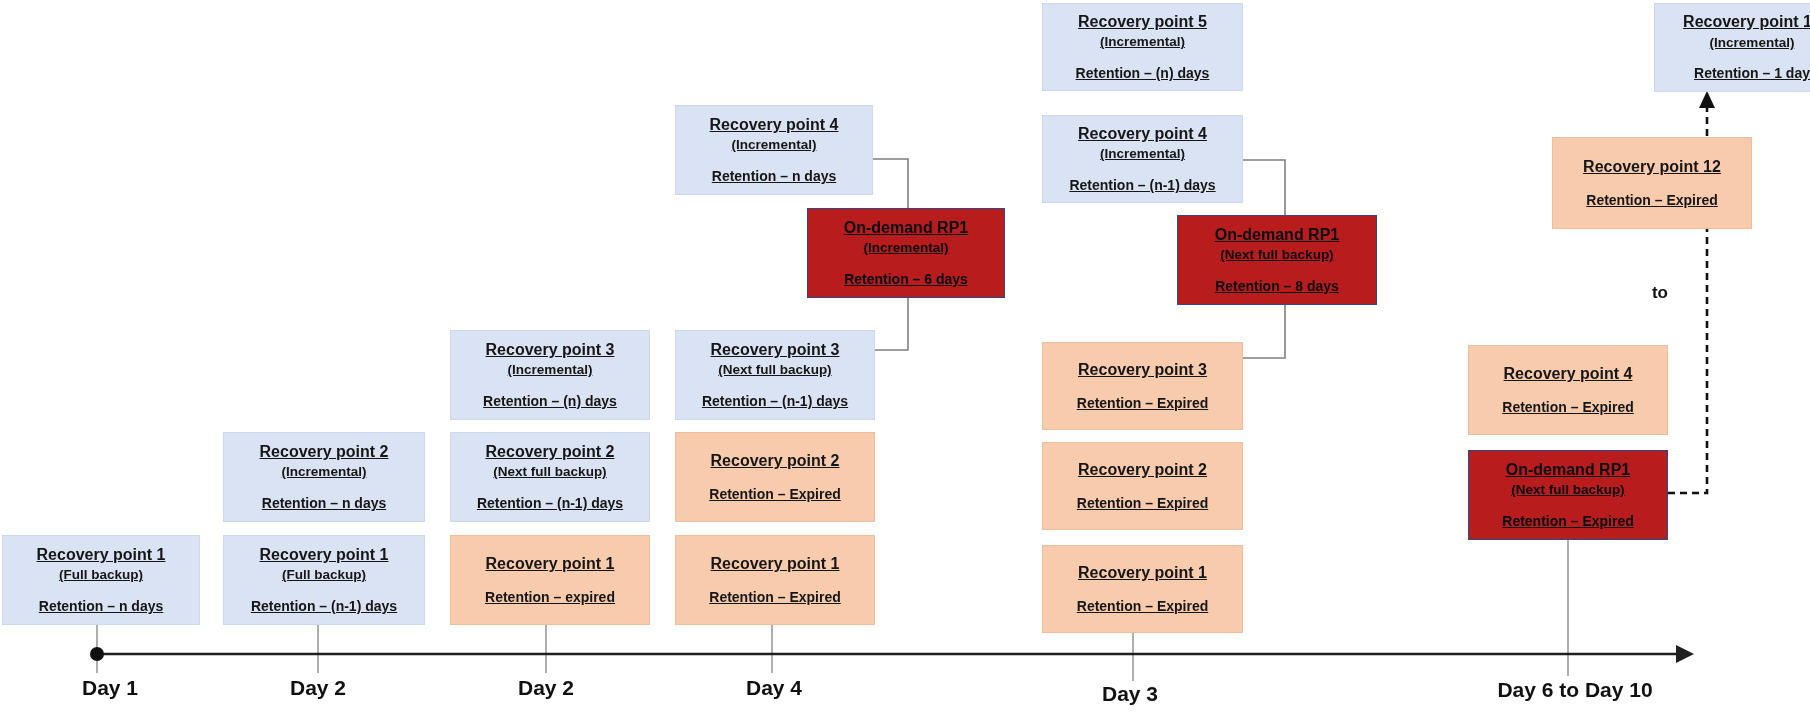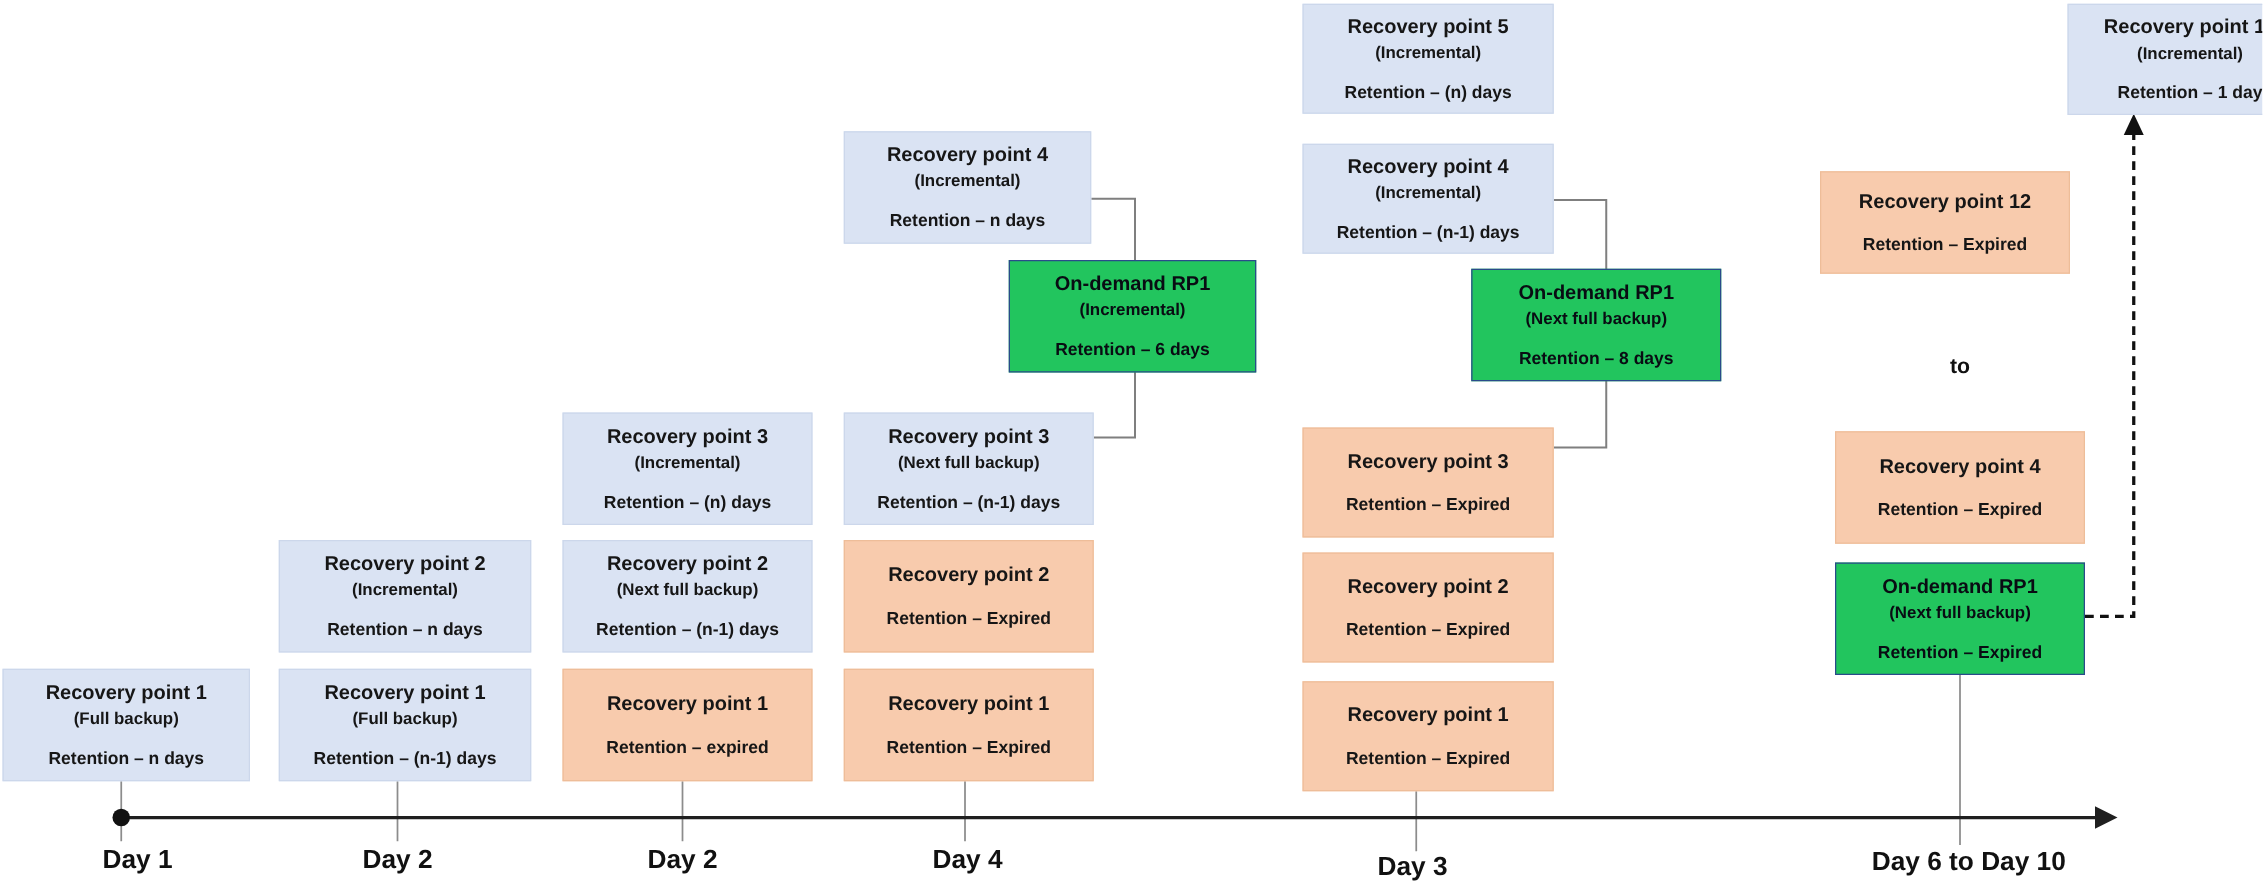--- a/index.html
+++ b/index.html
@@ -4,35 +4,35 @@
 <style>
   html,body { margin:0; padding:0; background:#ffffff; }
   #canvas {
     position:relative; width:1810px; height:712px; background:#ffffff;
     font-family:"Liberation Sans", sans-serif; overflow:hidden;
   }
   #wires { position:absolute; left:0; top:0; z-index:1; }
   .box {
     position:absolute; z-index:2; box-sizing:border-box;
     display:flex; flex-direction:column; align-items:center; justify-content:center;
-    gap:4px; text-align:center; font-weight:700; color:#161616;
+    gap:4px; text-align:center; font-weight:700; color:#161616;text-decoration:underline;
   }
   .box .t { font-size:16px; line-height:1.15; }
   .box .s { font-size:13.5px; line-height:1.1; }
   .box .r { font-size:14px; line-height:1.1;margin-top:12px; }
   .active   { background:#dae3f3; border:1px solid #ccd7eb; }
   .expired  { background:#f8cbad; border:1px solid #eebd99; }
-  .ondemand { background:#22c55e; border:1px solid #2a4b8a; color:#090c13; }
+  .ondemand { background:#b91c1c; border:1px solid #2a4b8a; color:#090c13; }
   .daylabel {
     position:absolute; z-index:2; font-weight:700; font-size:21px; color:#111;
     text-align:center; white-space:nowrap; transform:translateX(-50%);
   }
   .tolabel {
     position:absolute; z-index:2; font-weight:700; font-size:17px; color:#111;
-    text-align:center;
+    text-align:right;
   }
 </style>
 </head>
 <body>
 
 <div id="canvas">
 
   <svg id="wires" width="1810" height="712" viewBox="0 0 1810 712">
 
     <line x1="97" y1="625" x2="97" y2="673" stroke="#8c8c8c" stroke-width="1.4"></line>
@@ -136,21 +136,21 @@
   <div class="box expired" style="left:1042px;top:545px;width:201px;height:88px">
     <div class="t">Recovery point 1</div>
     <div class="r">Retention – Expired</div>
   </div>
 
   <div class="box active" style="left:1654px;top:3px;width:196px;height:89px">
     <div class="t">Recovery point 13</div>
     <div class="s">(Incremental)</div>
     <div class="r">Retention – 1 day</div>
   </div>
-  <div class="box expired" style="left:1456px;top:137px;width:200px;height:82px">
+  <div class="box expired" style="left:1552px;top:137px;width:200px;height:92px">
     <div class="t">Recovery point 12</div>
     <div class="r">Retention – Expired</div>
   </div>
   <div class="tolabel" style="left:1468px;top:283px;width:200px">to</div>
   <div class="box expired" style="left:1468px;top:345px;width:200px;height:90px">
     <div class="t">Recovery point 4</div>
     <div class="r">Retention – Expired</div>
   </div>
   <div class="box ondemand" style="left:1468px;top:450px;width:200px;height:90px">
     <div class="t">On-demand RP1</div>

